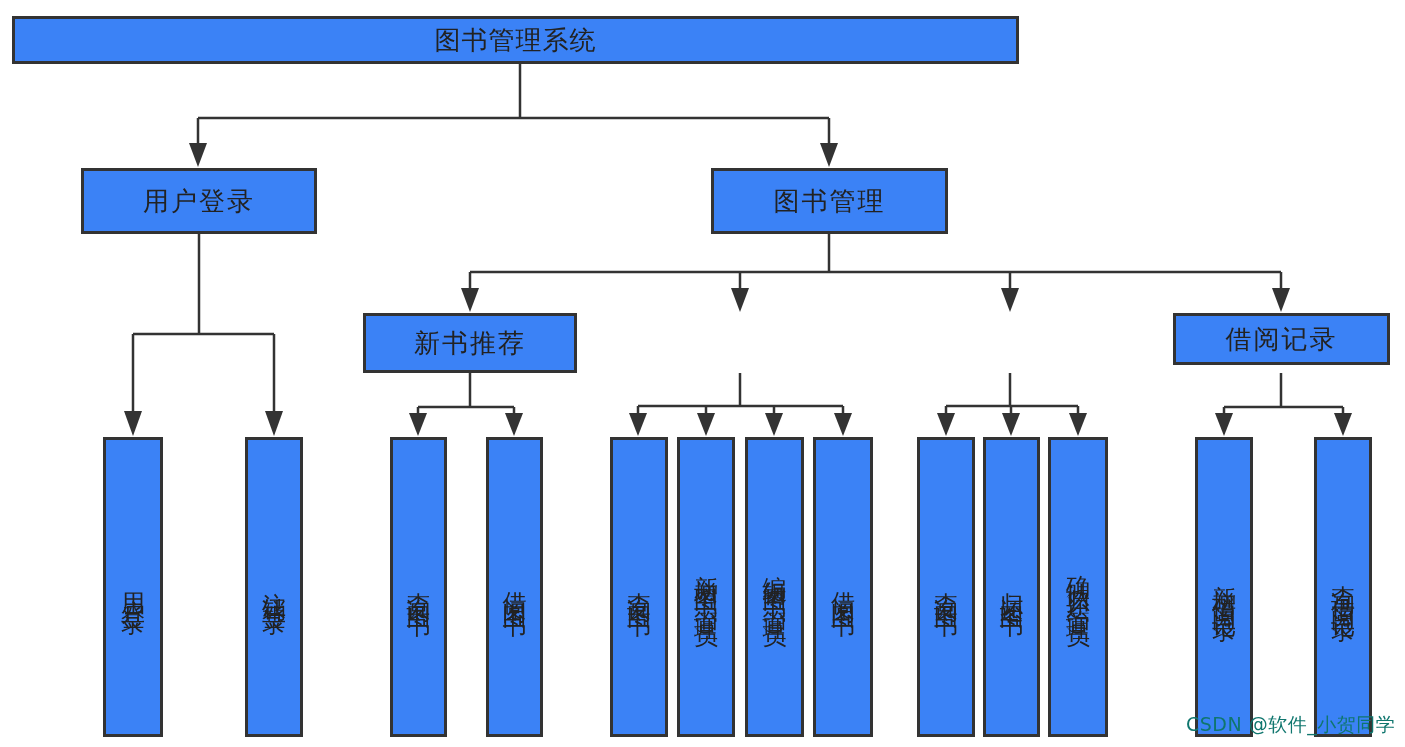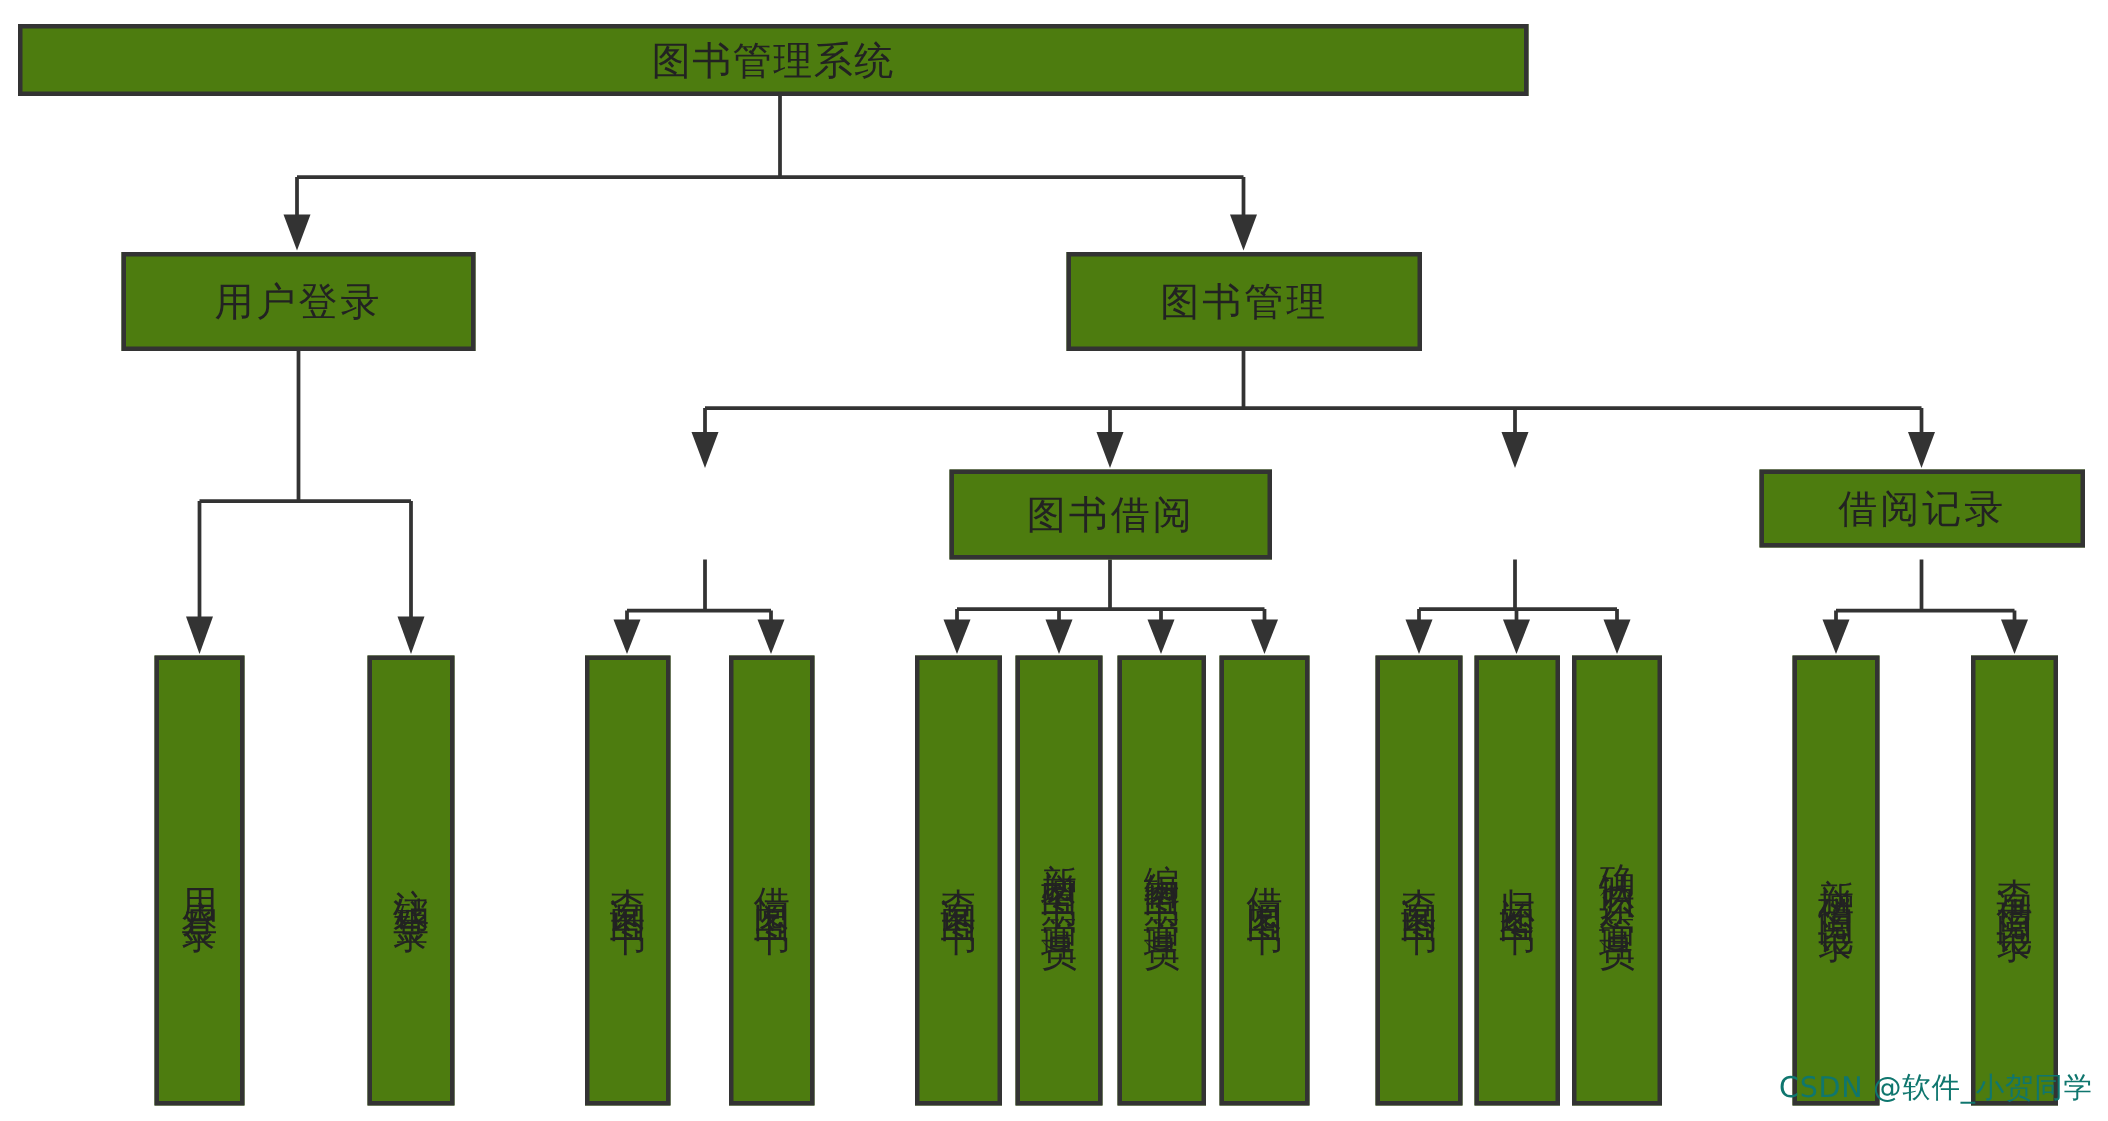--- a/index.html
+++ b/index.html
@@ -20,21 +20,21 @@
     position: absolute;
     left: 0; top: 0;
     width: 1405px;
     height: 747px;
     z-index: 1;
   }
   .node {
     position: absolute;
     box-sizing: border-box;
     border: 3px solid #333333;
-    background: #4d7c0f;
+    background: #3b82f6;
     display: flex;
     align-items: center;
     justify-content: center;
     z-index: 2;
     text-align: right;
   }
   .node.h-label {
     font-size: 26px;
     letter-spacing: 2px;
     white-space: nowrap;
@@ -148,22 +148,22 @@
     <span>图书管理系统</span>
   </div>
 
   <div class="node h-label" style="left:81px; top:168px; width:236px; height:66px;">
     <span>用户登录</span>
   </div>
   <div class="node h-label" style="left:711px; top:168px; width:237px; height:66px;">
     <span>图书管理</span>
   </div>
 
-  <div class="node h-label" style="left:633px; top:313px; width:215px; height:60px;">
-    <span>图书借阅</span>
+  <div class="node h-label" style="left:363px; top:313px; width:214px; height:60px;">
+    <span>新书推荐</span>
   </div>
   <div class="node h-label" style="left:1173px; top:313px; width:217px; height:52px;">
     <span>借阅记录</span>
   </div>
 
   <div class="node leaf" style="left:103px; width:60px;">
     <span class="vtext">用户登录</span>
   </div>
   <div class="node leaf" style="left:245px; width:58px;">
     <span class="vtext">注销登录</span>

